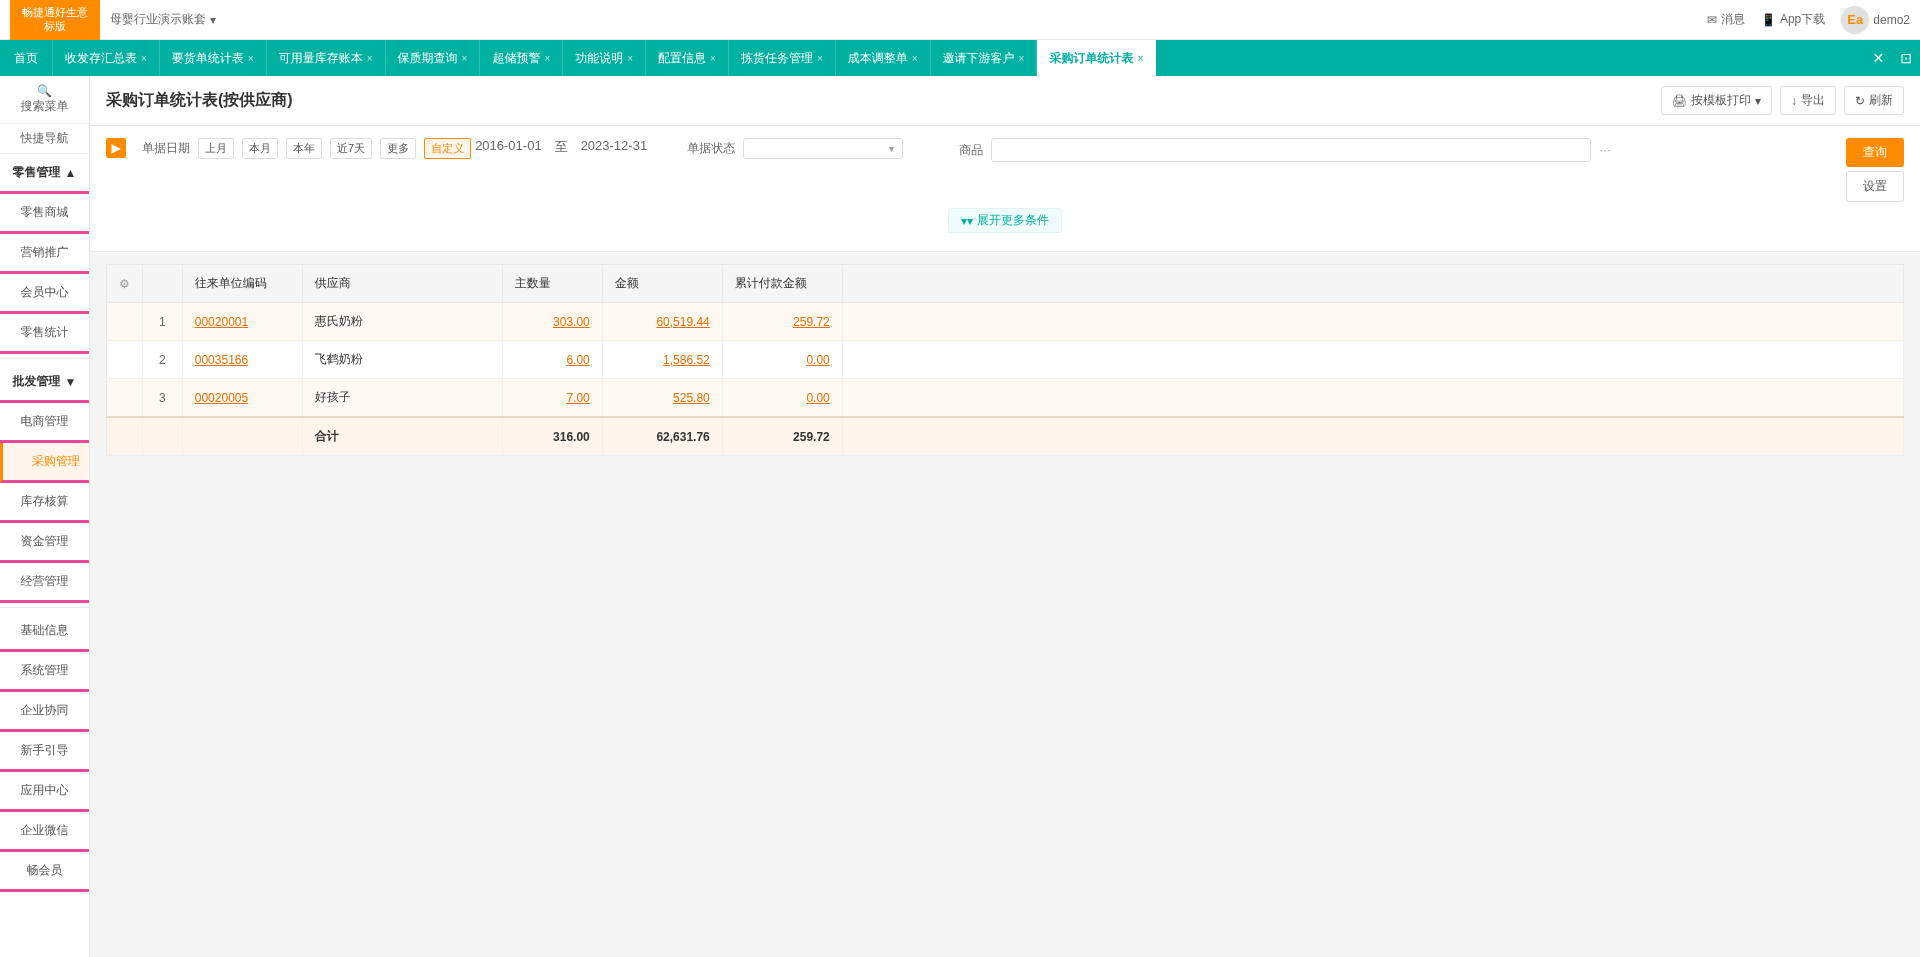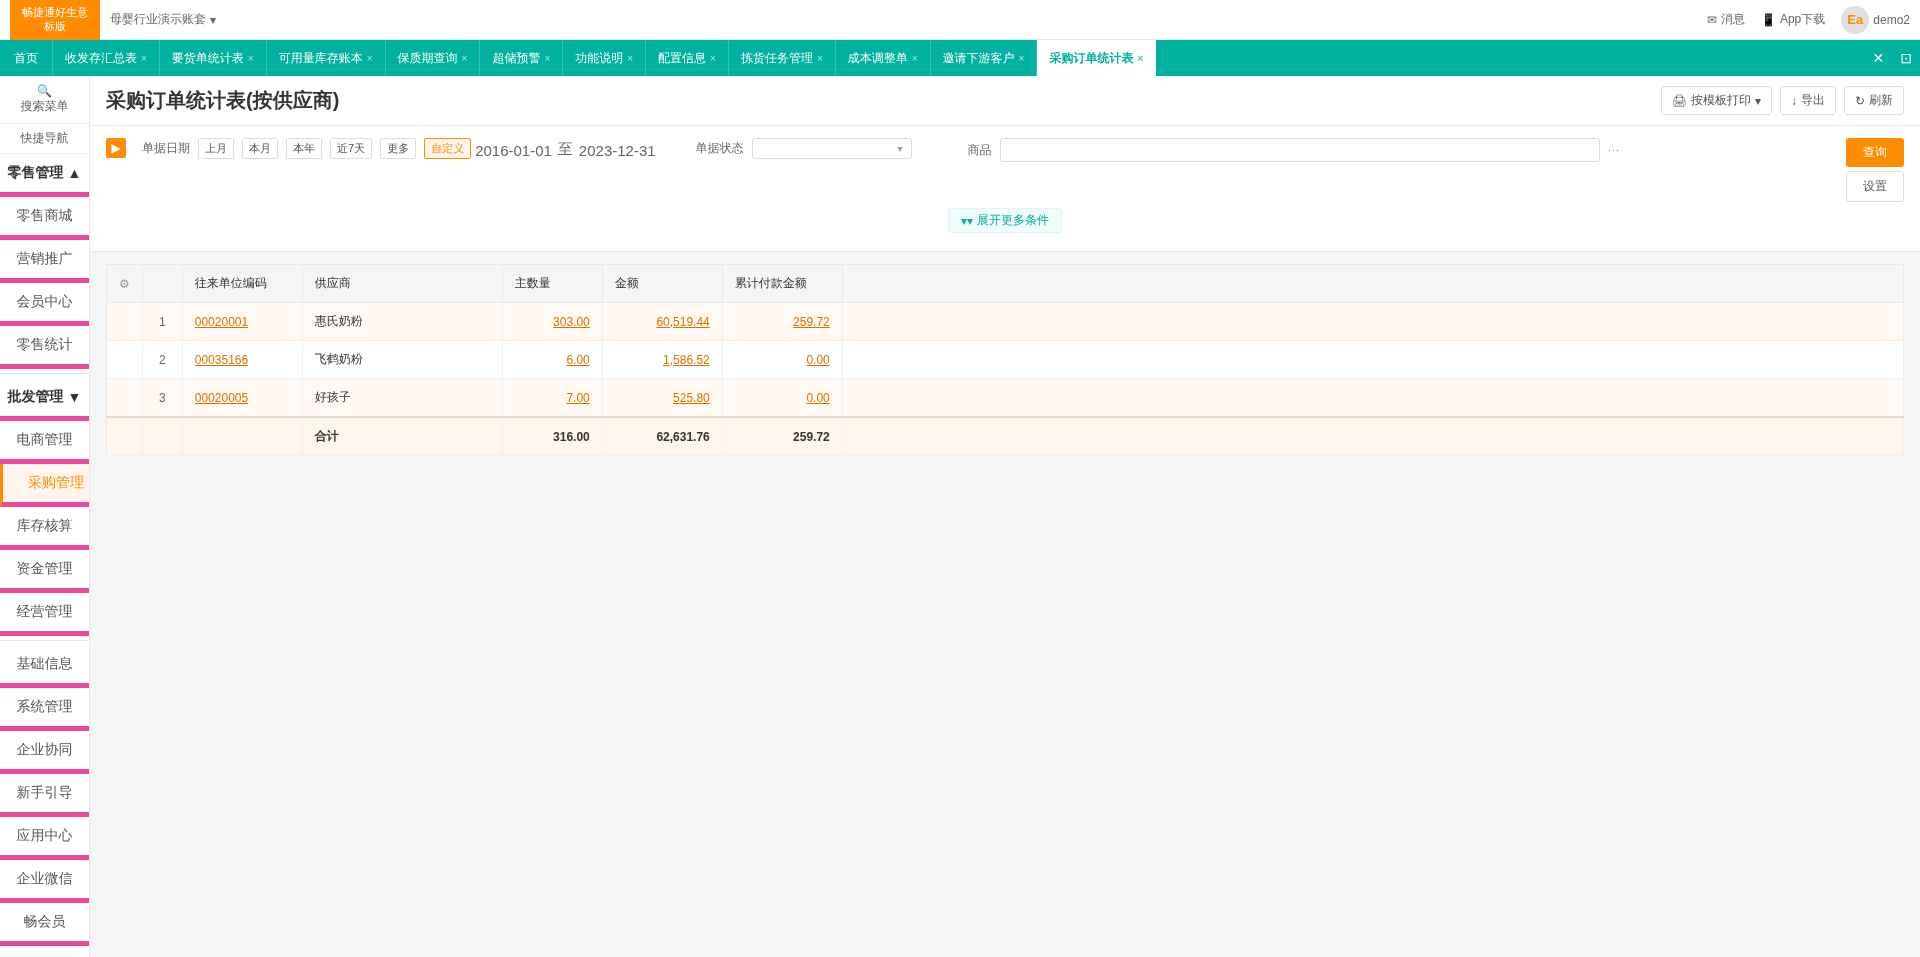--- a/index.html
+++ b/index.html
@@ -22,43 +22,43 @@
     .tab-controls { margin-left: auto; display: flex; align-items: center; }
     .tab-ctrl-btn { color: #fff; padding: 0 8px; cursor: pointer; font-size: 14px; }
 
     
     .layout { display: flex; height: calc(957px - 40px - 36px); }
 
     
     .sidebar { width: 90px; background: #fff; border-right: 1px solid #e8e8e8; display: flex; flex-direction: column; overflow-y: auto; }
     .sidebar-search { padding: 8px 6px; border-bottom: 1px solid #f0f0f0; color: #666; text-align: center; font-size: 12px; cursor: pointer; }
     .sidebar-nav { padding: 6px 0; border-bottom: 1px solid #f0f0f0; color: #666; text-align: center; font-size: 12px; cursor: pointer; }
-    .sidebar-item { padding: 10px 4px; text-align: center; font-size: 14px; color: #555; cursor: pointer; border-bottom: 5px solid #ec4899; }
+    .sidebar-item { padding: 10px 4px; text-align: center; font-size: 12px; color: #555; cursor: pointer; border-bottom: 3px solid #ec4899; }
     .sidebar-item.active { color: #ff8c00; background: #fff5ec; border-left: 3px solid #ff8c00; padding-left: 24px; }
     .sidebar-item.group-header { display: flex; align-items: center; justify-content: center; gap: 4px; color: #333; font-weight: bold; }
     .sidebar-divider { height: 1px; background: #e8e8e8; margin: 4px 0; }
 
     
     .main { flex: 1; display: flex; flex-direction: column; overflow: hidden; background: #f5f5f5; }
 
     
     .page-header { display: flex; align-items: center; justify-content: space-between; padding: 10px 16px; background: #fff; border-bottom: 1px solid #e8e8e8; }
-    .page-title { font-size: 20px; font-weight: bold; color: #333; }
+    .page-title { font-size: 16px; font-weight: bold; color: #333; }
     .page-actions { display: flex; align-items: center; gap: 8px; }
     .btn-print { display: flex; align-items: center; gap: 4px; padding: 5px 10px; border: 1px solid #ddd; background: #fff; border-radius: 3px; cursor: pointer; color: #555; font-size: 12px; }
     .btn-export { display: flex; align-items: center; gap: 4px; padding: 5px 10px; border: 1px solid #ddd; background: #fff; border-radius: 3px; cursor: pointer; color: #555; font-size: 12px; }
     .btn-refresh { display: flex; align-items: center; gap: 4px; padding: 5px 10px; border: 1px solid #ddd; background: #fff; border-radius: 3px; cursor: pointer; color: #555; font-size: 12px; }
 
     
     .filter-area { background: #fff; padding: 12px 16px; border-bottom: 1px solid #e8e8e8; }
     .filter-row { display: flex; align-items: center; gap: 16px; }
     .filter-label { color: #666; white-space: nowrap; font-size: 12px; }
     .date-shortcut { padding: 2px 6px; border: 1px solid #ddd; border-radius: 2px; cursor: pointer; color: #555; font-size: 11px; }
     .date-shortcut.custom { background: #fff5ec; color: #ff8c00; border-color: #ff8c00; border-radius: 2px; }
-    .date-range { display: flex; align-items: flex-end; gap: 6px; color: #666; font-size: 15px; }
+    .date-range { display: flex; align-items: flex-start; gap: 13px; color: #666; font-size: 13px; }
     .filter-select { display: flex; align-items: center; gap: 4px; padding: 4px 8px; border: 1px solid #ddd; border-radius: 3px; background: #fff; cursor: pointer; min-width: 140px; }
     .filter-select-arrow { color: #999; font-size: 10px; margin-left: auto; }
     .filter-input { padding: 4px 8px; border: 1px solid #ddd; border-radius: 3px; outline: none; font-size: 12px; }
     .filter-ellipsis { color: #999; cursor: pointer; }
     .btn-query { padding: 6px 16px; background: #ff8c00; color: #fff; border: none; border-radius: 3px; cursor: pointer; font-size: 12px; }
     .btn-settings { padding: 6px 16px; background: #fff; color: #555; border: 1px solid #ddd; border-radius: 3px; cursor: pointer; font-size: 12px; }
 
     
     .filter-expand { display: flex; align-items: center; justify-content: center; padding: 6px; }
     .expand-btn { display: flex; align-items: center; gap: 4px; color: #00b0a0; cursor: pointer; font-size: 12px; border: 1px solid #e0f5f3; border-radius: 3px; padding: 3px 12px; background: #f0fcfb; }

